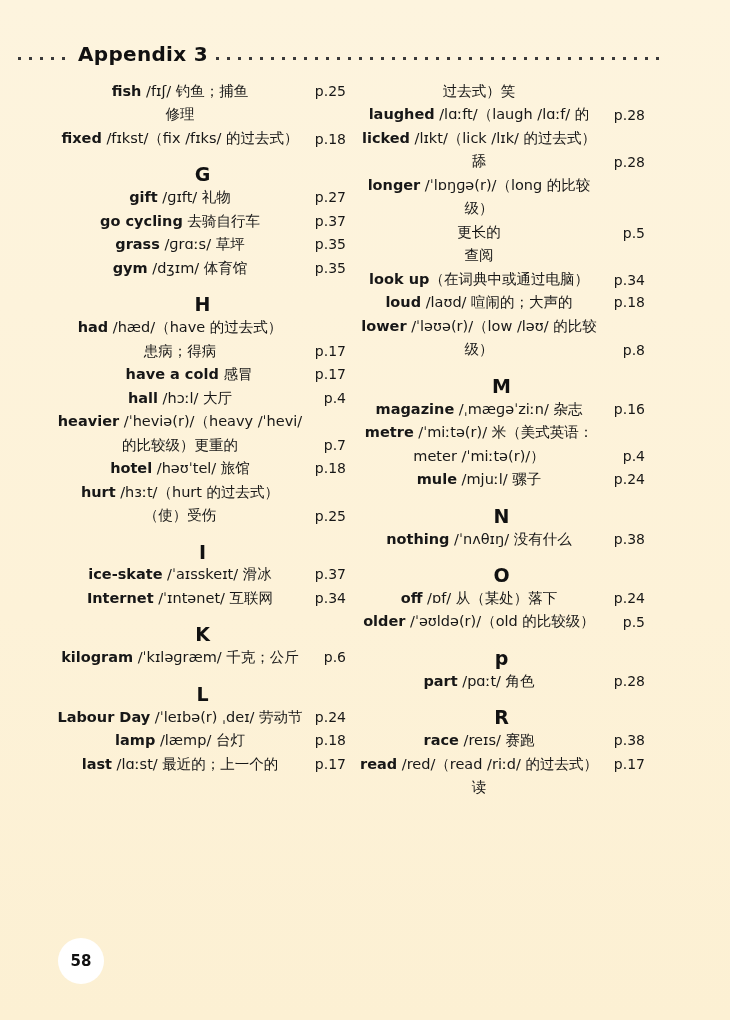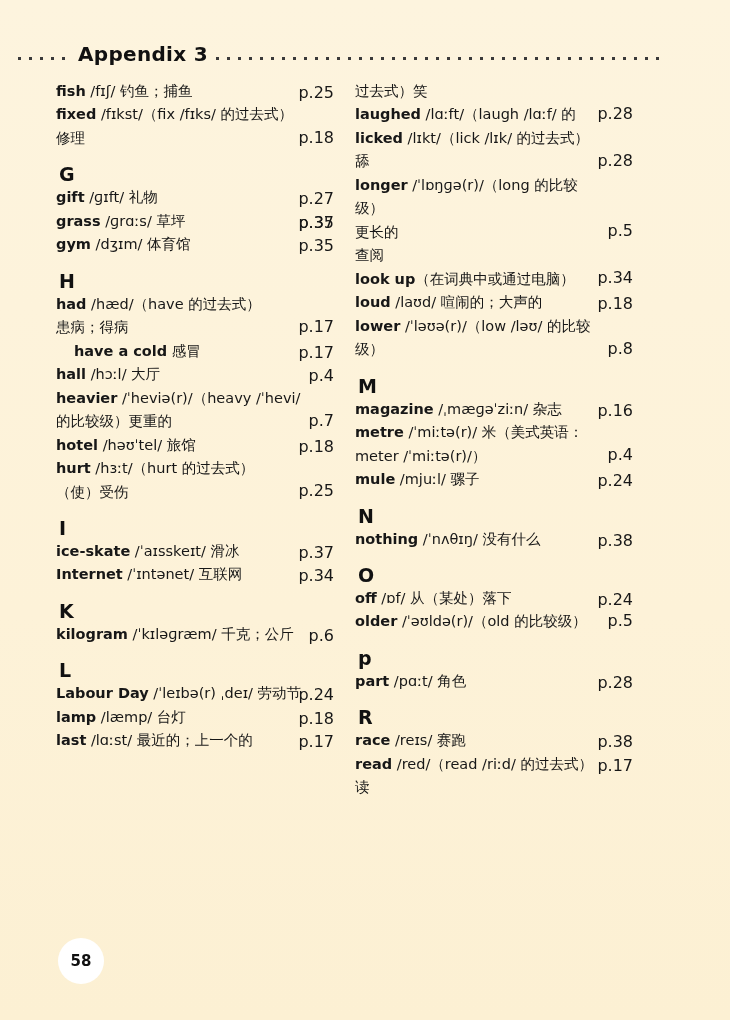--- a/index.html
+++ b/index.html
@@ -63,20 +63,21 @@
     color: #111;
   }
 
   
   .columns {
     position: absolute;
     top: 80px;
     left: 0;
     width: 730px;
     height: 860px;
+    text-align: center;
   }
   .col {
     position: absolute;
     top: 0;
     width: 290px;
   }
   .col-left  { left: 56px; }
   .col-right { left: 355px; }
 
   .letter {
@@ -91,23 +92,23 @@
   .entry {
     position: relative;
     font-size: 14.5px;
     line-height: 1.62;
     margin: 0;
     padding-right: 42px;
     color: #171717;
   }
   .entry .page-ref {
     position: absolute;
-    right: 12px;
+    right: 0;
     top: 0;
-    font-size: 16px;
+    font-size: 14px;
     color: #171717;
     white-space: nowrap;
   }
   .entry .page-ref.low {
     top: auto;
     bottom: 0;
   }
   .hw {
     font-weight: bold;
   }
@@ -147,30 +148,31 @@
       </div>
   </div>
 
   <div class="columns">
     <div class="col col-left">
         <div class="entry">
           <div><span class="hw">fish</span> /fɪʃ/ 钓鱼；捕鱼</div>
           <span class="page-ref">p.25</span>
         </div>
         <div class="entry">
+          <div>修理</div>
           <div><span class="hw">fixed</span> /fɪkst/（fix /fɪks/ 的过去式）</div>
-          <div>修理</div>
           <span class="page-ref low">p.18</span>
         </div>
         <div class="letter">G</div>
         <div class="entry">
           <div><span class="hw">gift</span> /ɡɪft/ 礼物</div>
           <span class="page-ref">p.27</span>
         </div>
         <div class="entry">
+          <div><span class="hw">go cycling</span> 去骑自行车</div>
           <span class="page-ref">p.37</span>
         </div>
         <div class="entry">
           <div><span class="hw">grass</span> /ɡrɑːs/ 草坪</div>
           <span class="page-ref">p.35</span>
         </div>
         <div class="entry">
           <div><span class="hw">gym</span> /dʒɪm/ 体育馆</div>
           <span class="page-ref">p.35</span>
         </div>

